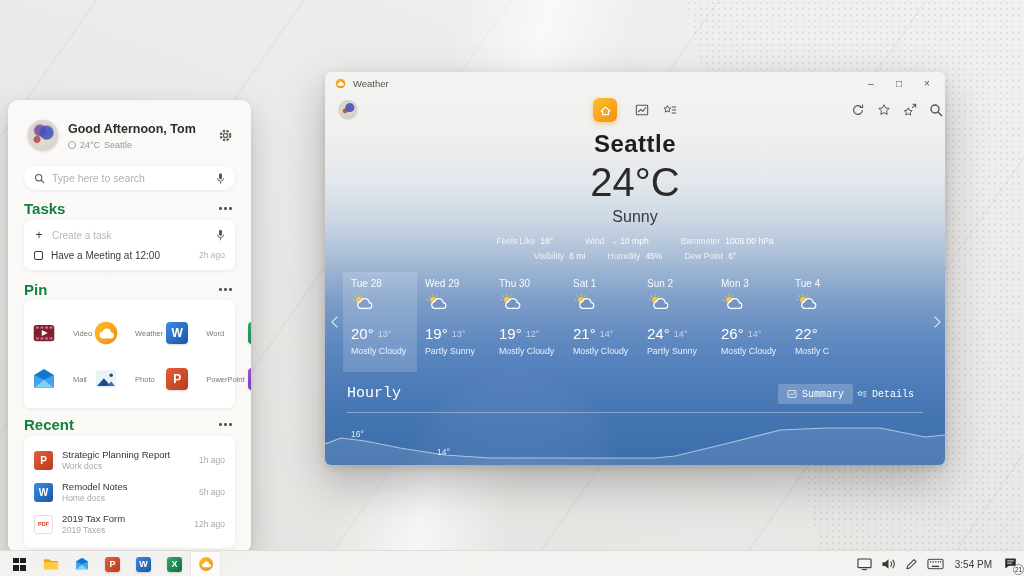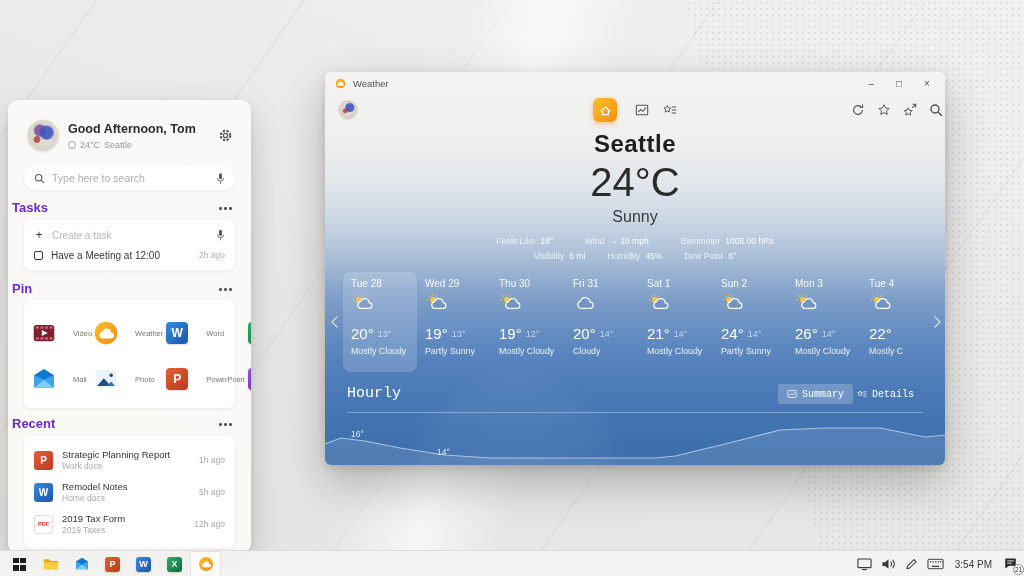--- a/index.html
+++ b/index.html
@@ -37,21 +37,21 @@
   .gear svg { width:15px; height:15px; color:#5c5a56; }
 
   .search-bar { position:absolute; top:66px; left:16px; right:16px; height:24px;
     background:#fff; border-radius:12px; box-shadow:0 1px 3px rgba(0,0,0,.07);
     display:flex; align-items:center; padding:0 10px; gap:7px; }
   .search-bar svg { width:11px; height:11px; color:#5a5854; flex:none; }
   .search-bar input { flex:1; border:none; outline:none; font-size:10.5px; color:#444;
     font-family:inherit; background:transparent; }
   .search-bar input::placeholder { color:#b3b0ab; }
 
-  .sec-label { position:absolute; left:4px; font-size:13px; font-weight:bold; color:#6d28d9; }
+  .sec-label { position:absolute; left:16px; font-size:15px; font-weight:bold; color:#15803d; }
   .more-dots { position:absolute; right:18px; width:14px; height:4px; cursor:pointer; }
   .more-dots i { position:absolute; top:1px; width:2.6px; height:2.6px; border-radius:50%; background:#555; }
   .more-dots i:nth-child(1){left:0}.more-dots i:nth-child(2){left:5px}.more-dots i:nth-child(3){left:10px}
 
   .card { position:absolute; left:16px; right:16px; background:#fff; border-radius:7px;
     box-shadow:0 1px 4px rgba(0,0,0,.07); }
   .tasks-card { top:120px; height:50px; padding:5px 10px; }
   .task-row { display:flex; align-items:center; gap:8px; height:20px; }
   .plus-glyph { font-size:12px; color:#3a3834; width:10px; text-align:center; }
   .task-input { flex:1; border:none; outline:none; font-size:10px; color:#444; font-family:inherit; background:transparent; }
@@ -129,21 +129,21 @@
   .dr1 { top:164px;gap:32px; } .dr2 { top:179px; }
   .detail { font-size:8.5px; color:rgba(255,255,255,.78); }
   .detail .dv { color:rgba(255,255,255,.97); margin-left:5px; }
 
   .daily-strip { position:absolute; top:200px; left:0; right:0; height:100px; }
   .chev { position:absolute; top:46px; width:8px; height:8px; border-top:1.6px solid rgba(255,255,255,.85);
     border-right:1.6px solid rgba(255,255,255,.85); cursor:pointer; }
   .chev-left { left:8px; transform:rotate(-135deg); }
   .chev-right { right:6px; transform:rotate(45deg); }
   .day-cells { position:absolute; left:18px; top:0; width:592px; height:100px; display:flex; overflow:hidden; }
-  .day-cell { width:74px; flex:none; padding:6px 0 0 8px; border-radius:8px; cursor:pointer; }
+  .day-cell { width:74px; flex:none; padding:6px 0 0 8px; border-radius:0; cursor:pointer; }
   .day-cell.selected { background:rgba(255,255,255,.16); }
   .day-name { font-size:10px; color:rgba(255,255,255,.95); }
   .wicon { width:24px; height:18px; margin-top:4px; }
   .day-temp { margin-top:10px; white-space:nowrap; }
   .day-temp .hi { font-size:15px; color:#fff; }
   .day-temp .lo { font-size:9px; color:rgba(255,255,255,.62); margin-left:4px; vertical-align:2px; }
   .day-cond { margin-top:3px; font-size:8.8px; color:rgba(255,255,255,.88); white-space:nowrap; }
 
   .hourly-head { position:absolute; top:312px; left:22px; right:22px; height:22px;font-family:Liberation Mono, monospace; }
   .hourly-title { position:absolute; left:0; top:1px; font-size:15px; color:#fff; }
@@ -543,28 +543,20 @@
         </div>
         <div class="day-cell">
           <div class="day-name">Thu 30</div>
           <svg class="wicon" viewBox="0 0 24 18">
               <use href="#ic-partly-sunny"></use>
             </svg>
           <div class="day-temp"><span class="hi">19°</span><span class="lo">12°</span></div>
           <div class="day-cond">Mostly Cloudy</div>
         </div>
         <div class="day-cell">
-          <div class="day-name">Fri 31</div>
-          <svg class="wicon" viewBox="0 0 24 18">
-              <use href="#ic-cloudy"></use>
-            </svg>
-          <div class="day-temp"><span class="hi">20°</span><span class="lo">14°</span></div>
-          <div class="day-cond">Cloudy</div>
-        </div>
-        <div class="day-cell">
           <div class="day-name">Sat 1</div>
           <svg class="wicon" viewBox="0 0 24 18">
               <use href="#ic-partly-sunny"></use>
             </svg>
           <div class="day-temp"><span class="hi">21°</span><span class="lo">14°</span></div>
           <div class="day-cond">Mostly Cloudy</div>
         </div>
         <div class="day-cell">
           <div class="day-name">Sun 2</div>
           <svg class="wicon" viewBox="0 0 24 18">

